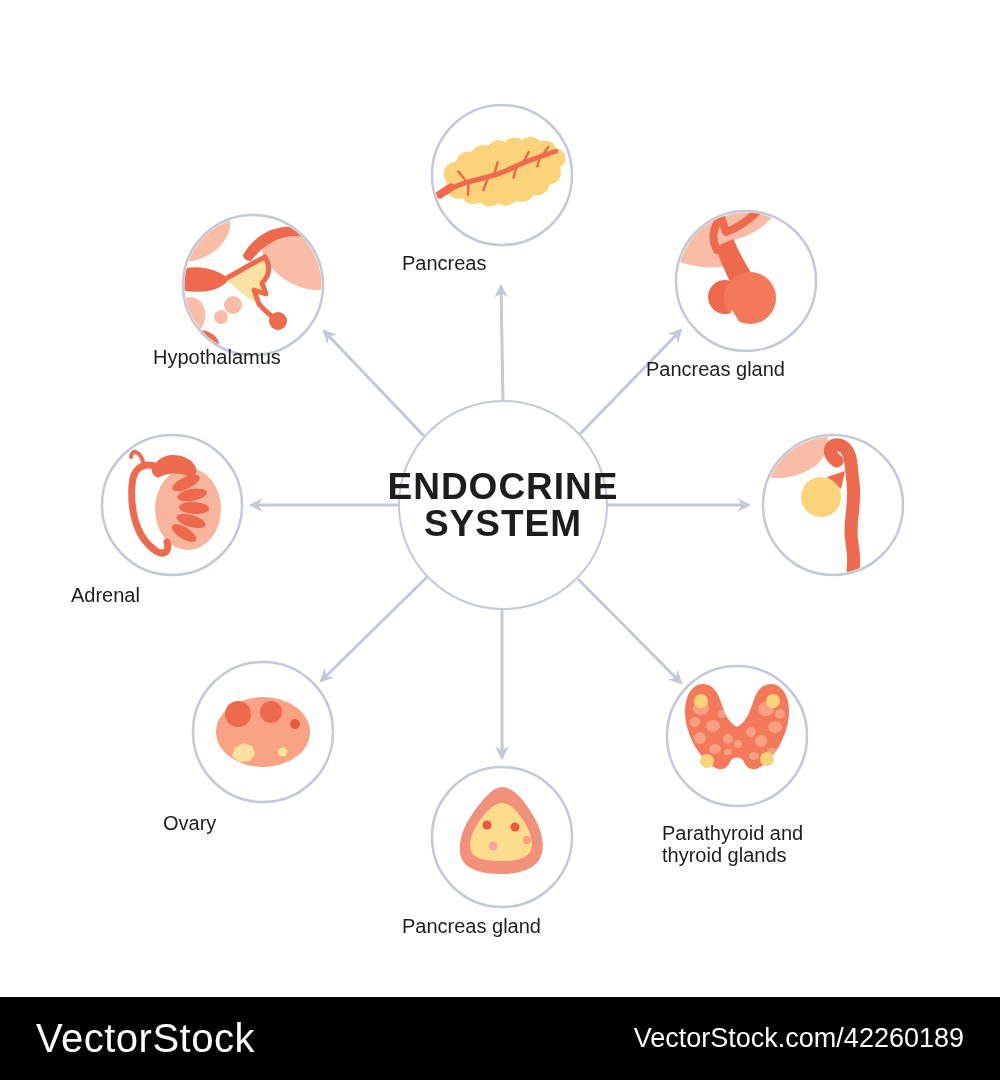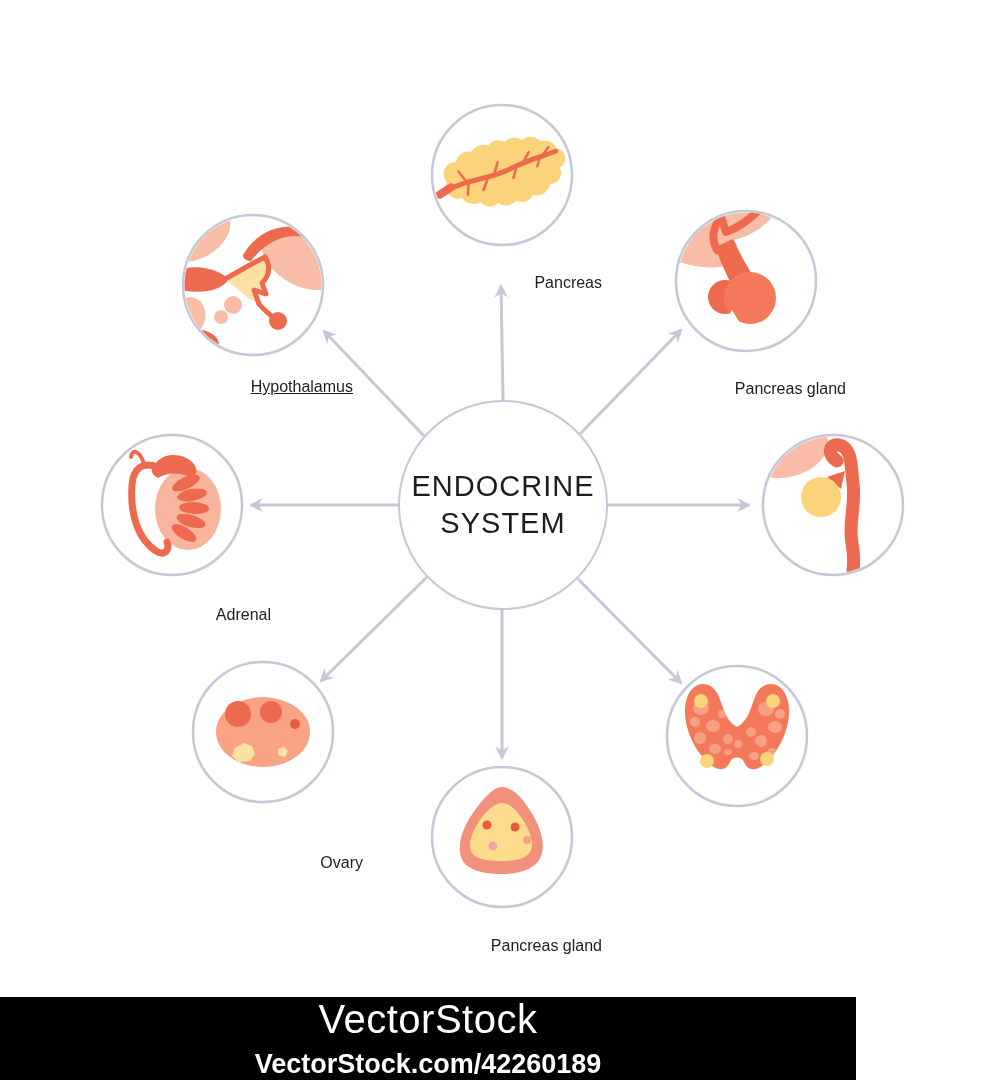--- a/index.html
+++ b/index.html
@@ -12,49 +12,49 @@
   .arrow-line{stroke:var(--line);stroke-width:3;fill:none;}
   .arrow-head{fill:var(--line);}
   
   .center-node{
     position:absolute;left:398px;top:400px;width:210px;height:210px;
     border-radius:50%;border:2px solid var(--line);background:#fff;
     display:flex;flex-direction:column;align-items:center;justify-content:center;
     z-index:2;box-sizing:border-box;
   }
   .center-title{
-    font-size:29px;letter-spacing:1px;line-height:37px;color:var(--ink);
-    text-align:center;font-weight:400;
+    font-size:37px;letter-spacing:1px;line-height:37px;color:var(--ink);
+    text-align:center;font-weight:700;
   }
   
   .gland{position:absolute;width:144px;height:144px;z-index:2;}
   .gland svg{display:block;}
   .gland-label{
-    position:absolute;z-index:2;width:200px;text-align:right;
-    font-size:16px;line-height:22px;color:#1e1e1e;margin-top:20px;
+    position:absolute;z-index:2;width:200px;text-align:left;
+    font-size:20px;line-height:22px;color:#1e1e1e;
   }
   .gland-label.narrow{width:150px;}
   
   .f-coral{fill:var(--coral);}            .s-coral{stroke:var(--coral);}
   .f-coral-deep{fill:var(--coral-deep);}  .f-coral-light{fill:var(--coral-light);}          .f-salmon-light{fill:var(--salmon-light);}
   .f-pink{fill:var(--pink);}              .f-pink-oval{fill:var(--pink-oval);}
   .f-pink-dot{fill:var(--pink-dot);}      .f-ovary-base{fill:var(--ovary-base);}
   .f-yellow{fill:var(--yellow);}          .f-yellow-light{fill:var(--yellow-light);}
   .f-yellow-pale{fill:var(--yellow-pale);}.f-adrenal-outer{fill:var(--adrenal-outer);}
   .f-white{fill:#ffffff;}
   .ring{fill:#ffffff;stroke:var(--line);stroke-width:2.5;}
   
   .watermark-bar{
-    position:absolute;left:0;top:997px;width:856px;height:83px;
+    position:absolute;left:0;top:997px;width:1000px;height:83px;
     background:var(--watermark-bg);z-index:3;
     display:flex;align-items:center;justify-content:space-between;
-    padding:0 36px;box-sizing:border-box;flex-direction:column;
+    padding:0 36px;box-sizing:border-box;
   }
   .wm-brand{color:var(--watermark-text);font-size:40px;font-weight:400;letter-spacing:0.5px;}
-  .wm-credit{color:var(--watermark-text);font-size:27px;font-weight:700;text-align:right;}
+  .wm-credit{color:var(--watermark-text);font-size:27px;font-weight:400;text-align:right;}
 </style>
 </head>
 <body>
 
 <div class="stage">
 
   <svg class="arrows" width="1000" height="1080" viewBox="0 0 1000 1080">
     <defs>
       <marker id="ah" viewBox="0 0 10 10" refX="8.5" refY="5" markerWidth="4.6" markerHeight="4.6" orient="auto">
         <path class="arrow-head" d="M0,0 L10,5 L0,10 L3.2,5 Z"></path>
@@ -194,20 +194,21 @@
         </g>
         <g class="f-yellow">
           <circle cx="36" cy="37" r="7"></circle>
             <circle cx="108" cy="37" r="7"></circle>
           <circle cx="42" cy="97" r="7"></circle>
             <circle cx="102" cy="95" r="7"></circle>
         </g>
       </g>
     </svg>
   </div>
+  <div class="gland-label narrow" style="left:662px;top:822px;">Parathyroid and thyroid glands</div>
 
   <div class="gland" style="left:430px;top:765px;">
     <svg width="144" height="144" viewBox="0 0 144 144">
       <defs>
           <clipPath id="clip-adr">
             <circle cx="72" cy="72" r="68.5"></circle>
           </clipPath>
         </defs>
       <circle class="ring" cx="72" cy="72" r="70"></circle>
       <g clip-path="url(#clip-adr)">
@@ -233,21 +234,21 @@
       <g clip-path="url(#clip-ova)">
         <ellipse class="f-ovary-base" cx="72" cy="72" rx="47" ry="35"></ellipse>
         <circle class="f-coral" cx="47" cy="54" r="13"></circle>
         <circle class="f-coral" cx="80" cy="52" r="11"></circle>
         <circle class="f-coral-deep" cx="104" cy="64" r="5"></circle>
         <path class="f-yellow-pale" d="M44,88 L53,83 L61,86 L64,94 L59,101 L48,102 L41,96 Z"></path>
         <path class="f-yellow-pale" d="M87,89 L93,87 L97,91 L94,97 L87,95 Z"></path>
       </g>
     </svg>
   </div>
-  <div class="gland-label" style="left:163px;top:832px;">Ovary</div>
+  <div class="gland-label" style="left:163px;top:812px;">Ovary</div>
 
   <div class="gland" style="left:100px;top:433px;">
     <svg width="144" height="144" viewBox="0 0 144 144">
       <defs>
           <clipPath id="clip-tes">
             <circle cx="72" cy="72" r="68.5"></circle>
           </clipPath>
         </defs>
       <circle class="ring" cx="72" cy="72" r="70"></circle>
       <g clip-path="url(#clip-tes)">
@@ -287,20 +288,20 @@
         <path class="f-yellow-pale" d="M44,66 L84,44 C90,54 88,64 81,70 L85,80 L73,77 L78,91 L67,85 Z"></path>
         <g class="s-coral" fill="none" stroke-width="5" stroke-linecap="round" stroke-linejoin="round">
           <path d="M44,66 C57,59 70,51 84,44"></path>
           <path d="M84,44 C90,54 88,63 81,70 L85,81 L73,77 L78,91"></path>
           <path d="M78,91 C83,97 88,101 93,105"></path>
         </g>
         <circle class="f-coral" cx="97" cy="108" r="9"></circle>
       </g>
     </svg>
   </div>
-  <div class="gland-label" style="left:153px;top:356px;text-decoration:underline;">Hypothalamus</div>
+  <div class="gland-label" style="left:153px;top:346px;">Hypothalamus</div>
 
   <div class="watermark-bar">
     <span class="wm-brand">VectorStock</span>
     <span class="wm-credit">VectorStock.com/42260189</span>
   </div>
 
 </div>
 
 </body></html>

